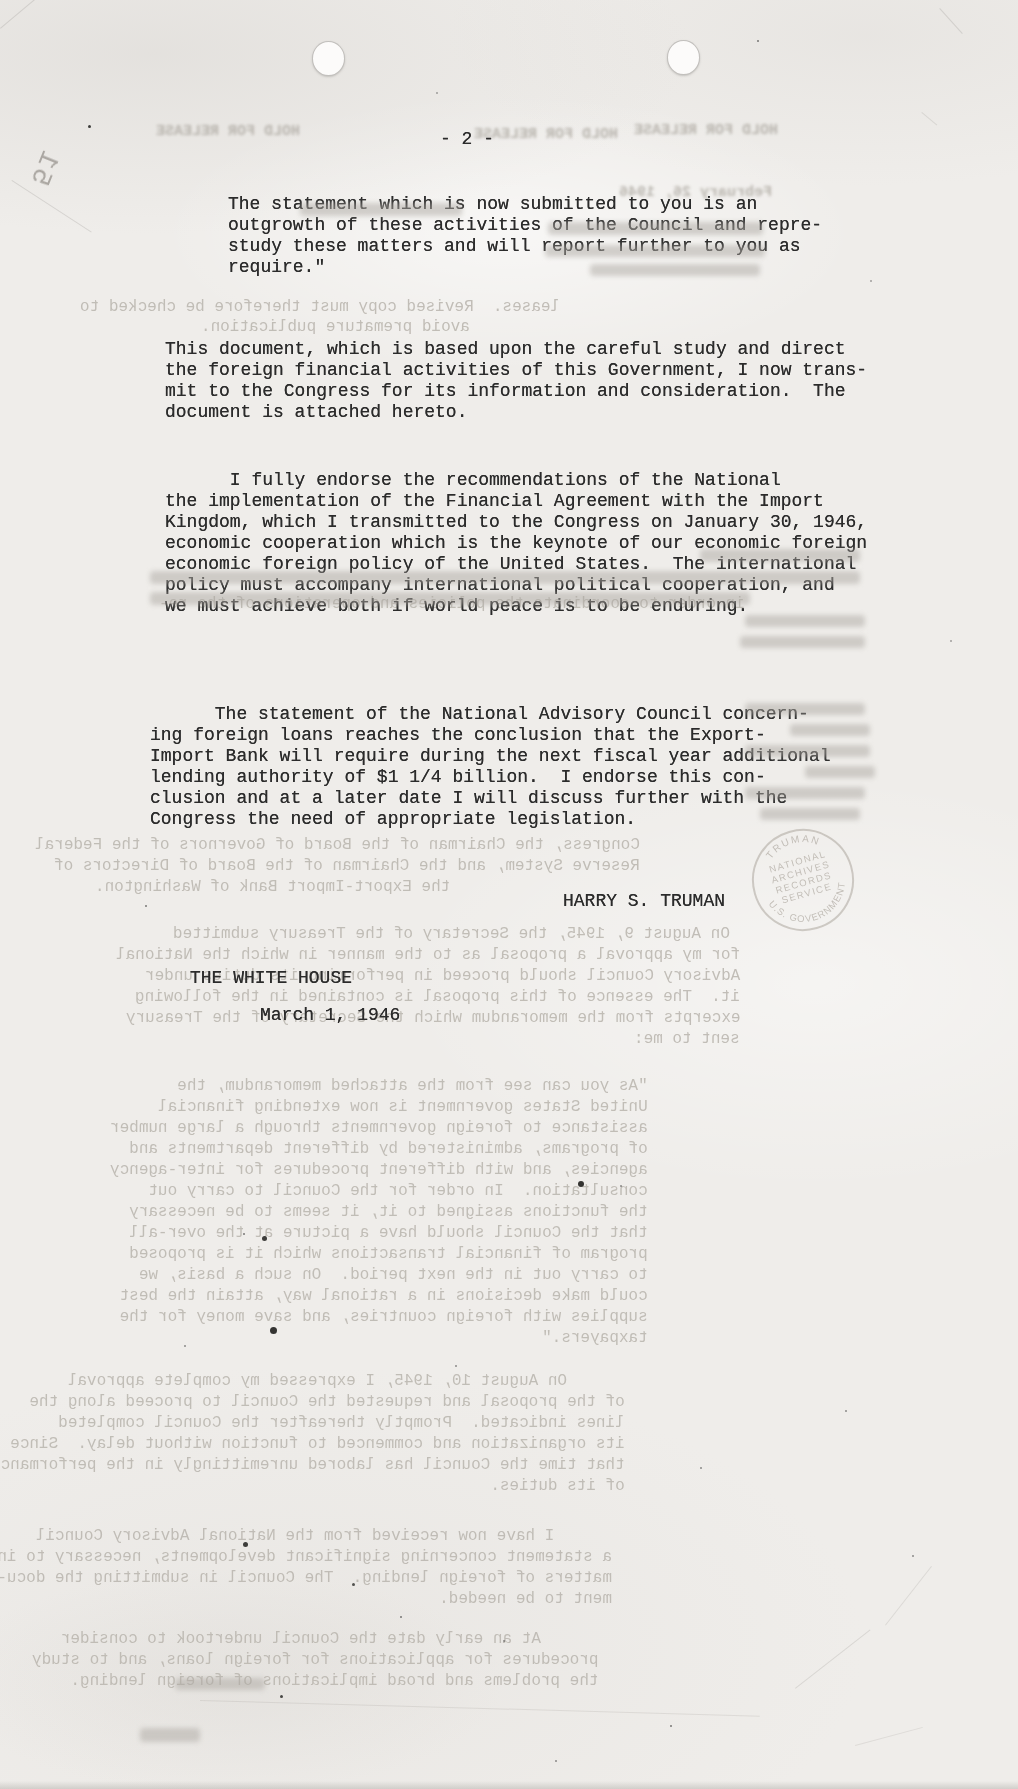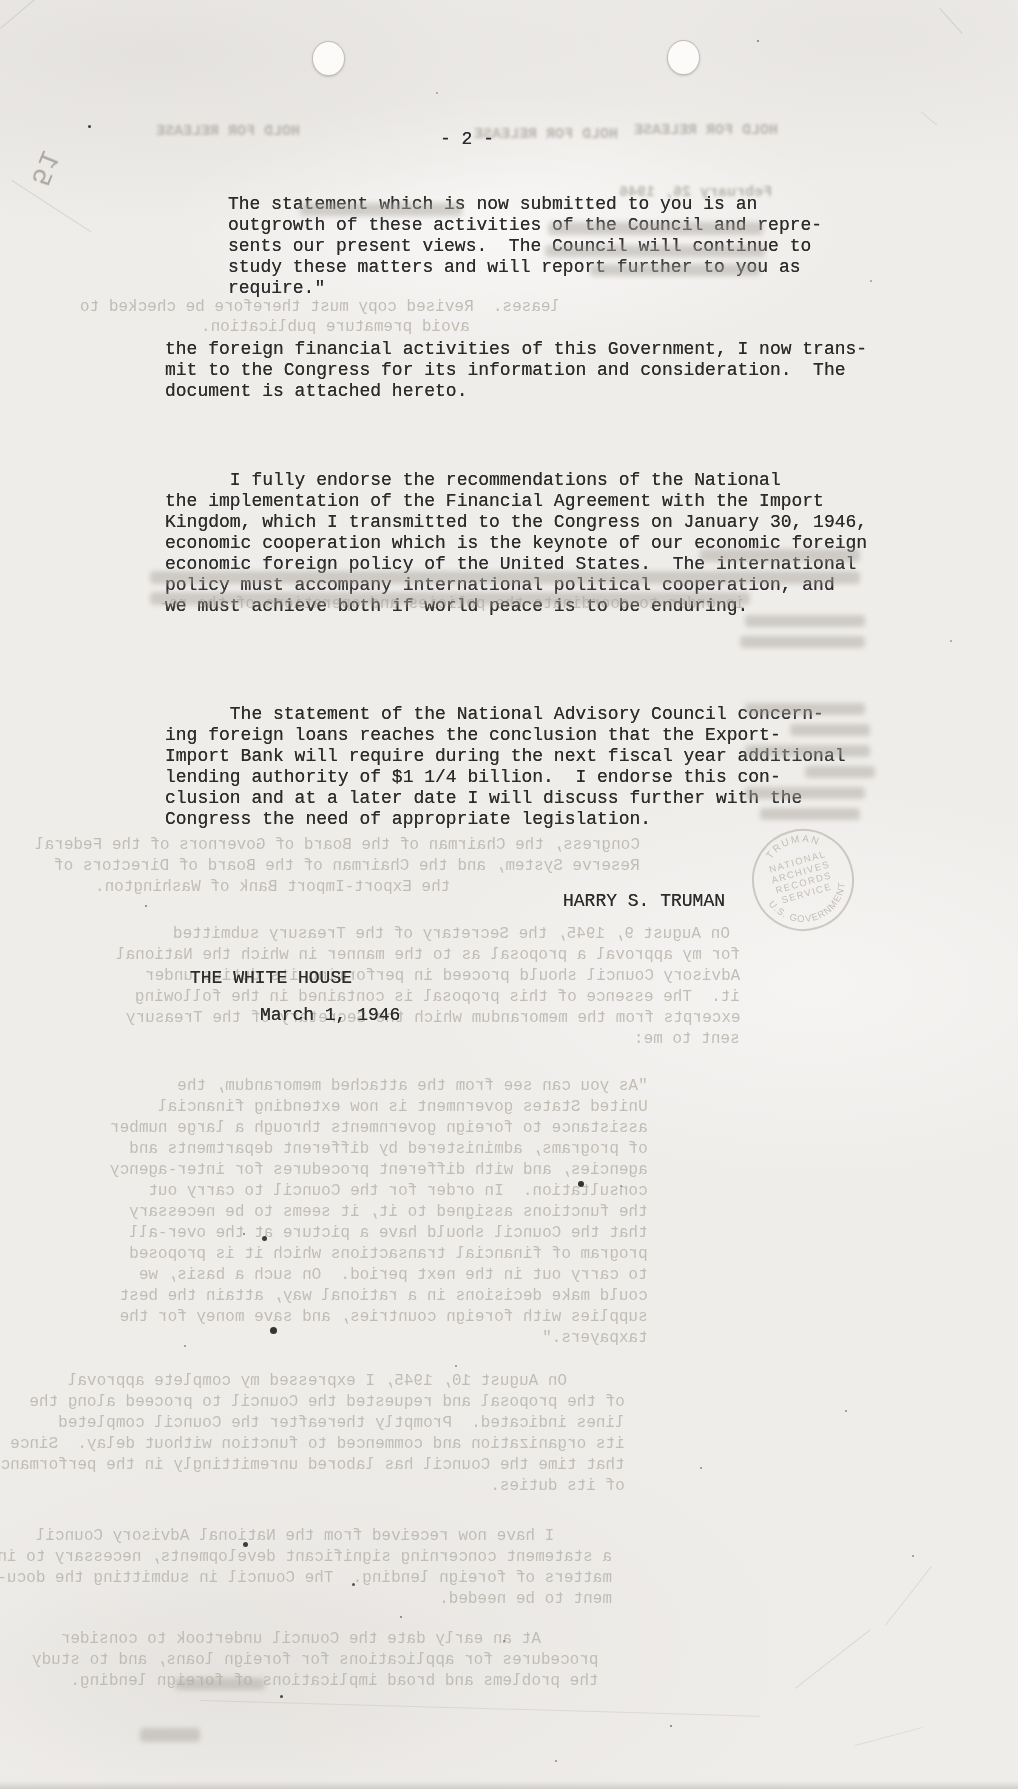--- a/index.html
+++ b/index.html
@@ -106,39 +106,39 @@
   <div class="bt" style="right:420px;top:1629px;">
       <div class="tline">      At an early date the Council undertook to consider</div>
       <div class="tline">procedures for applications for foreign loans, and to study</div>
       <div class="tline">the problems and broad implications of foreign lending.</div>
     </div>
 
   <div class="typed single" style="left:440px;top:129px;">- 2 -</div>
   <div class="typed" style="left:228px;top:194px;">
       <div class="tline">The statement which is now submitted to you is an</div>
       <div class="tline">outgrowth of these activities of the Council and repre-</div>
-      <div class="tline">sents our present views.  The Council will continue to</div>
       <div class="tline">study these matters and will report further to you as</div>
       <div class="tline">require."</div>
     </div>
   <div class="typed" style="left:165px;top:339px;">
+      <div class="tline">This document, which is based upon the careful study and direct</div>
       <div class="tline">the foreign financial activities of this Government, I now trans-</div>
       <div class="tline">mit to the Congress for its information and consideration.  The</div>
       <div class="tline">document is attached hereto.</div>
     </div>
   <div class="typed" style="left:165px;top:470px;">
       <div class="tline">      I fully endorse the recommendations of the National</div>
       <div class="tline">the implementation of the Financial Agreement with the Import</div>
       <div class="tline">Kingdom, which I transmitted to the Congress on January 30, 1946,</div>
       <div class="tline">economic cooperation which is the keynote of our economic foreign</div>
       <div class="tline">economic foreign policy of the United States.  The international</div>
       <div class="tline">policy must accompany international political cooperation, and</div>
       <div class="tline">we must achieve both if world peace is to be enduring.</div>
     </div>
-  <div class="typed" style="left:165px;top:704px;">
+  <div class="typed" style="left:150px;top:704px;">
       <div class="tline">      The statement of the National Advisory Council concern-</div>
       <div class="tline">ing foreign loans reaches the conclusion that the Export-</div>
       <div class="tline">Import Bank will require during the next fiscal year additional</div>
       <div class="tline">lending authority of $1 1/4 billion.  I endorse this con-</div>
       <div class="tline">clusion and at a later date I will discuss further with the</div>
       <div class="tline">Congress the need of appropriate legislation.</div>
     </div>
   <div class="typed single" style="left:563px;top:891px;">HARRY S. TRUMAN</div>
   <div class="typed single" style="left:190px;top:968px;">THE WHITE HOUSE</div>
   <div class="typed single" style="left:260px;top:1005px;">March 1, 1946</div>

